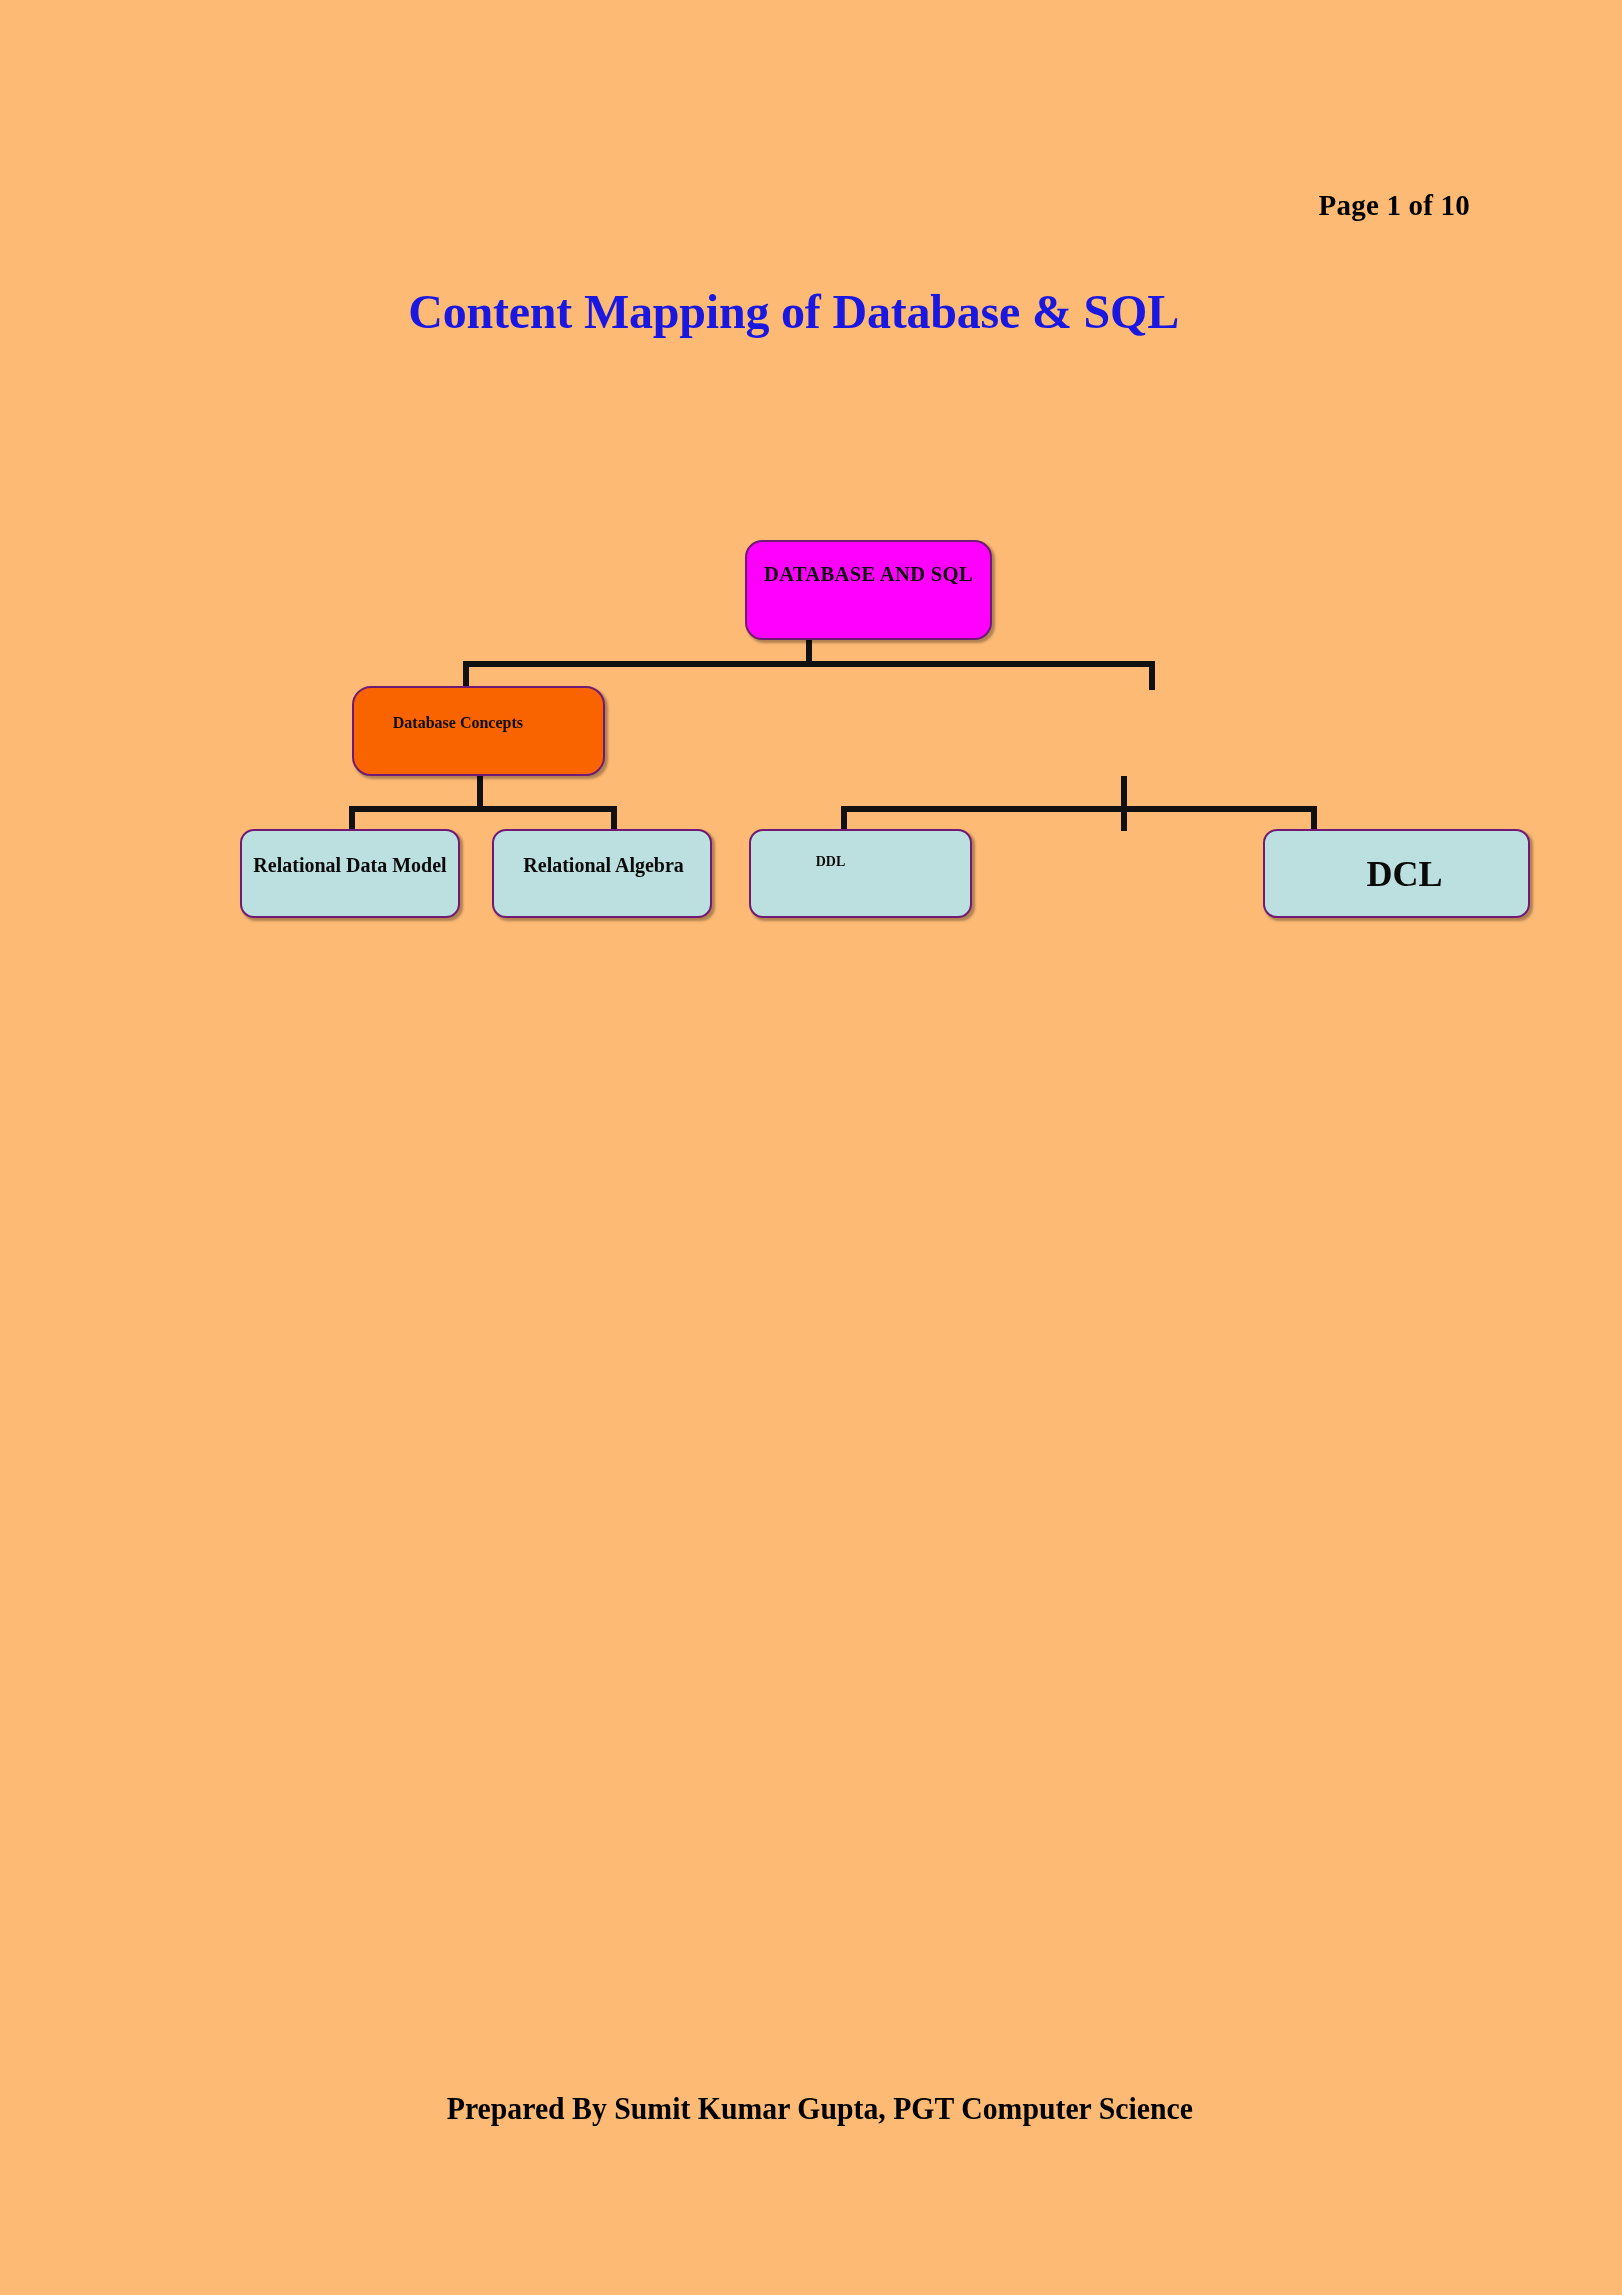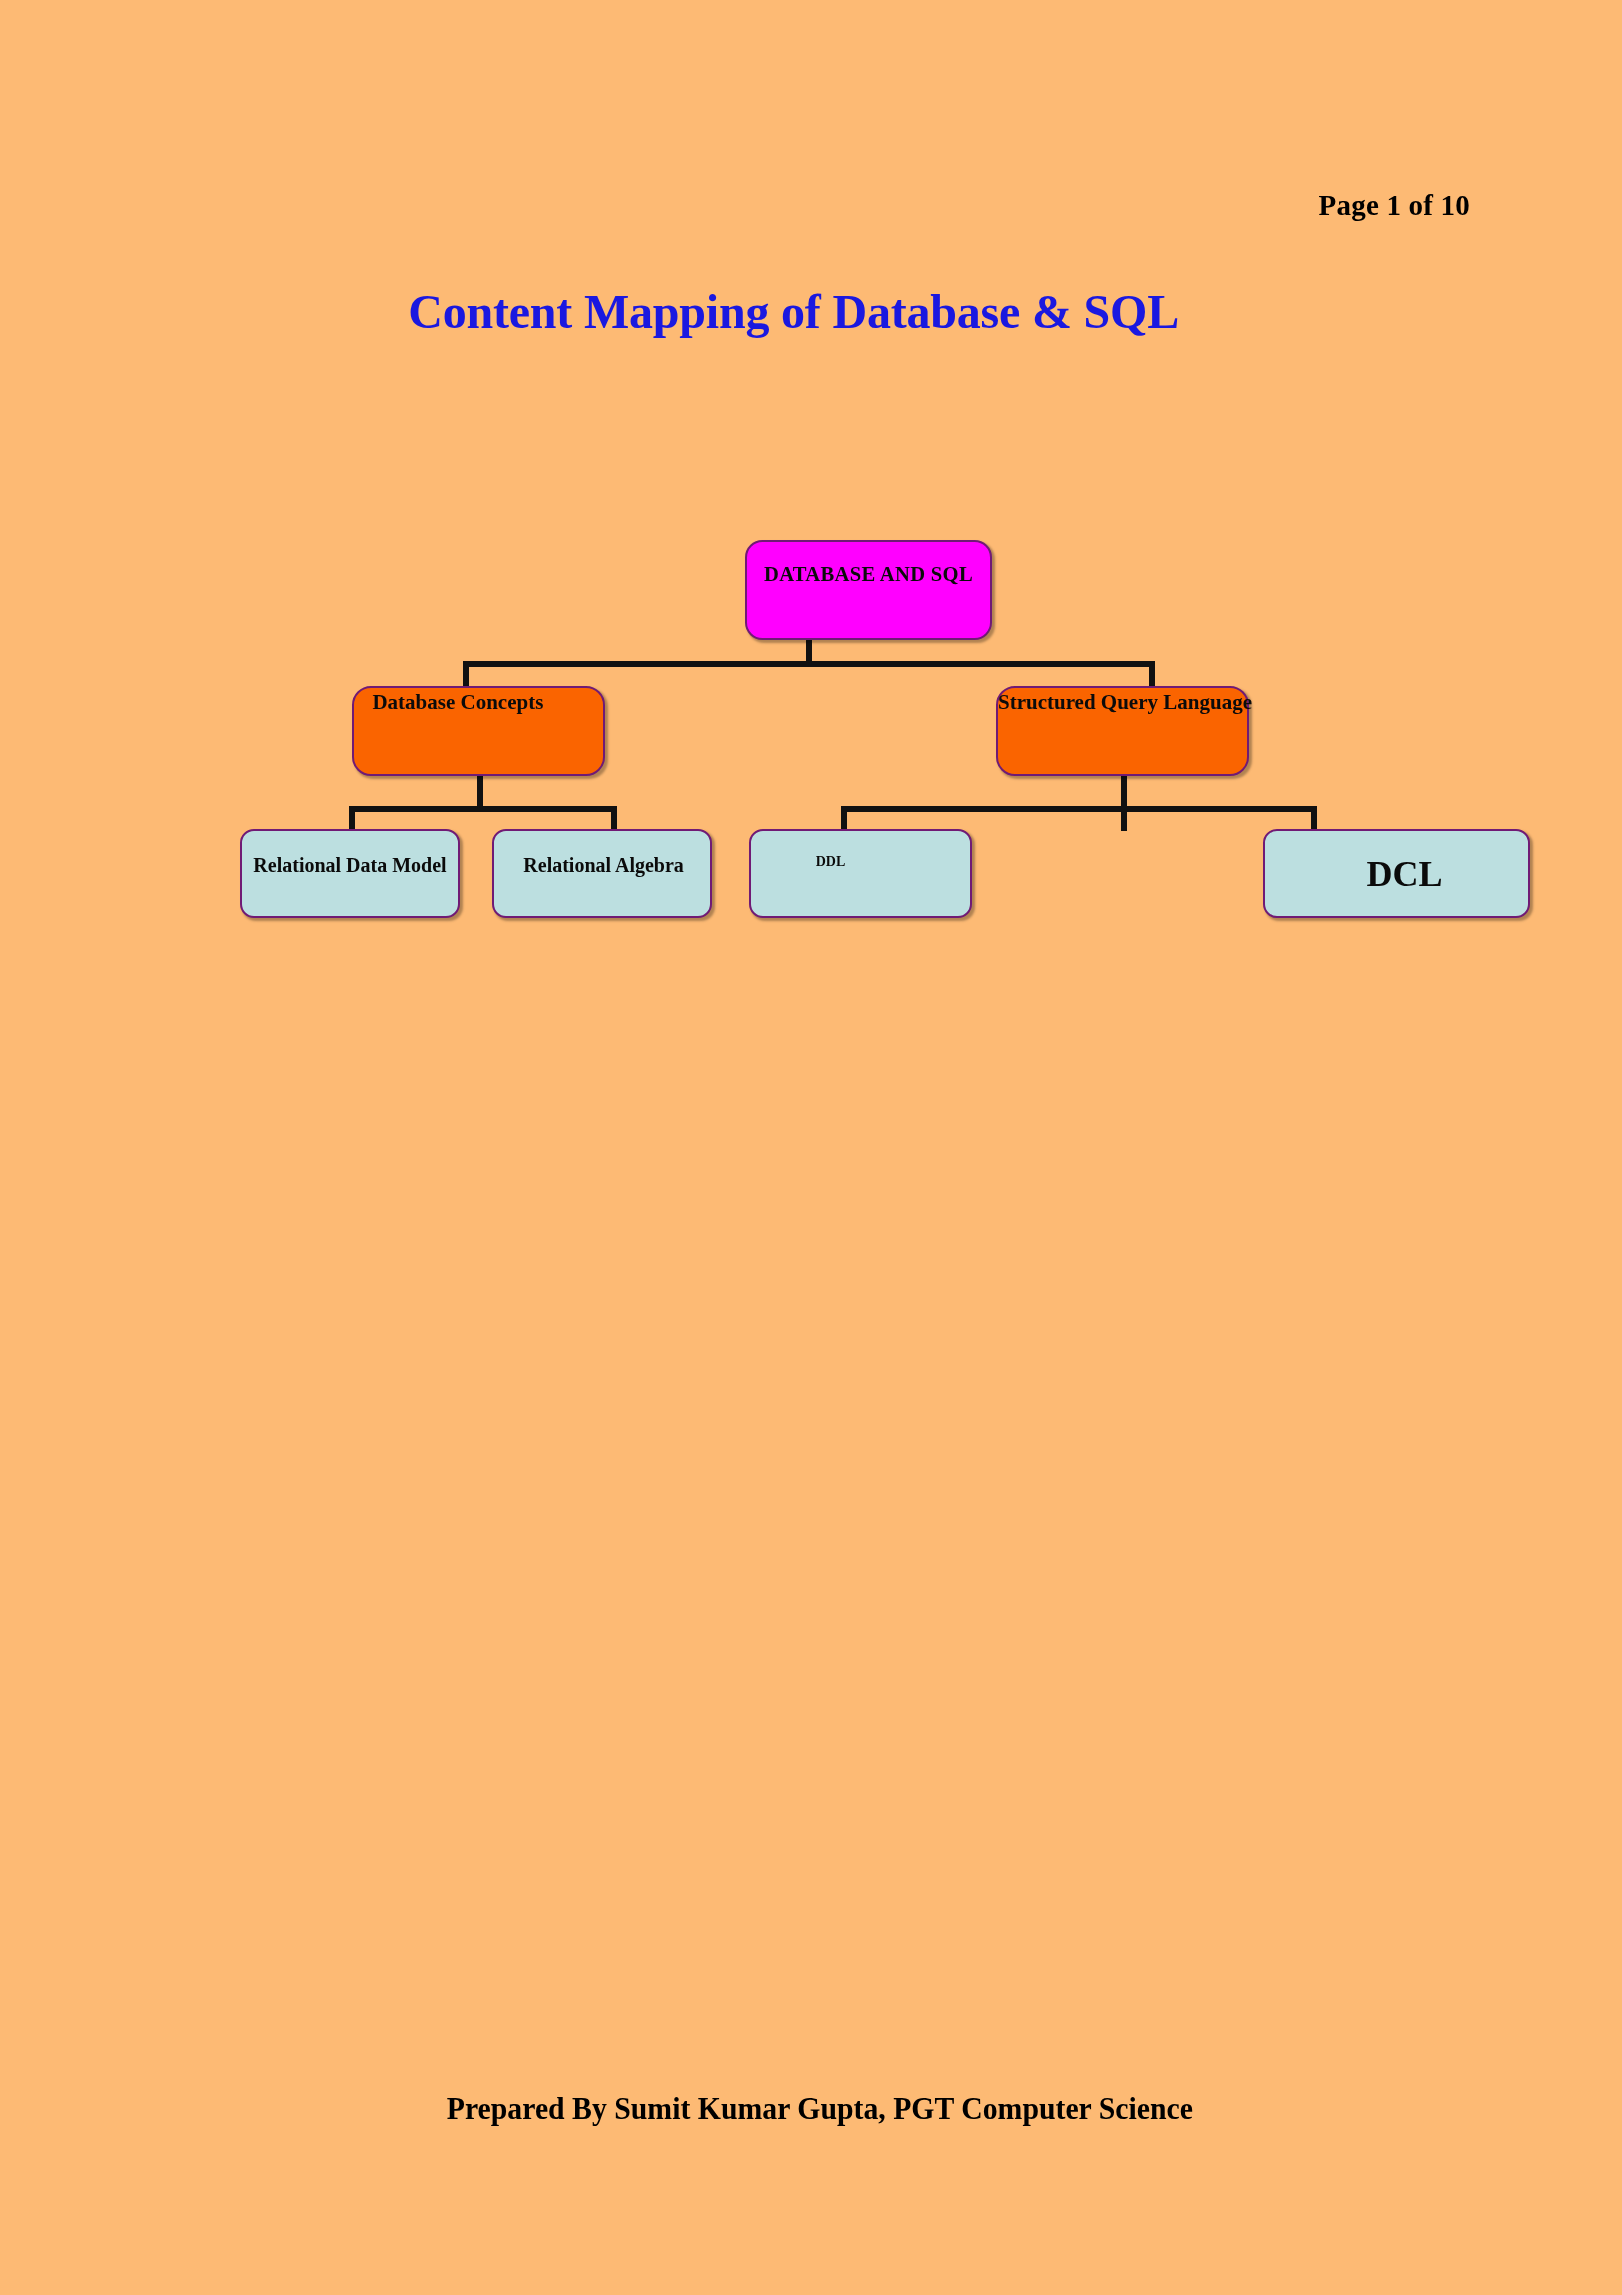--- a/index.html
+++ b/index.html
@@ -90,22 +90,22 @@
   .node-l2 {
     top: 686px;
     width: 253px;
     height: 90px;
     background: #fa6400;
     border-radius: 19px;
   }
   .node-dbc { left: 352px; }
   .node-sql { left: 996px; }
   .node-l2 .node-label {
-    top: 4px;
-    font-size: 21px;
+    top: 27px;
+    font-size: 16px;
   }
   .node-dbc .node-label { transform: translateX(-20.6px); }
   .node-sql .node-label { transform: translateX(0px); }
 
   
   .node-l3 {
     top: 829px;
     height: 89px;
     background: #bcdfe0;
     border-radius: 14px;
@@ -192,23 +192,20 @@
     <div class="conn conn-v c-drop-dcl"></div>
 
     <div class="node node-root">
       <span class="node-label">DATABASE AND SQL</span>
     </div>
 
     <div class="node node-l2 node-dbc">
       <span class="node-label">Database Concepts</span>
     </div>
 
-    <div class="node node-l2 node-sql">
-      <span class="node-label">Structured Query Language</span>
-    </div>
 
     <div class="node node-l3 node-rdm">
       <span class="node-label">Relational Data Model</span>
     </div>
 
     <div class="node node-l3 node-ra">
       <span class="node-label">Relational Algebra</span>
     </div>
 
     <div class="node node-l3 node-ddl">

